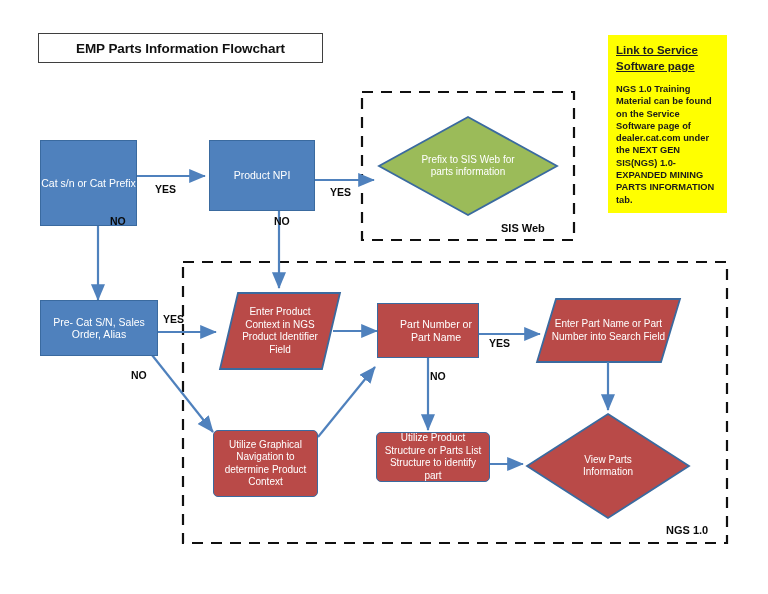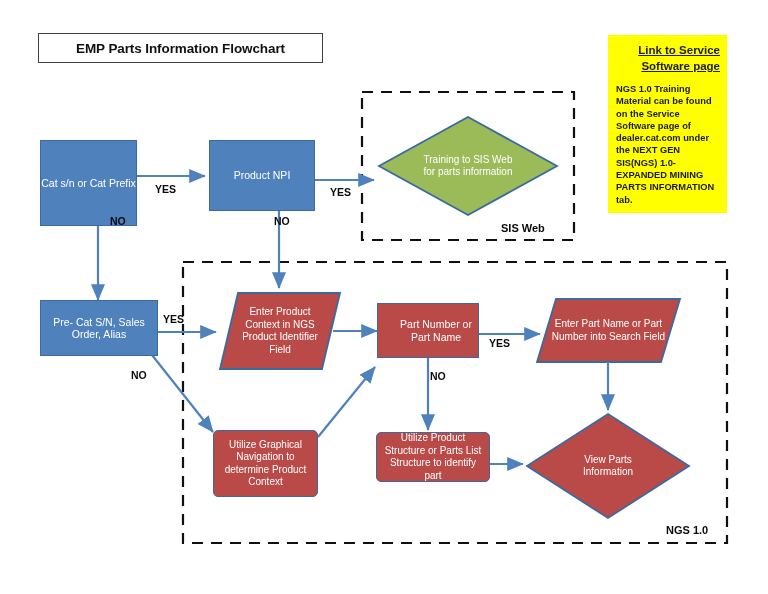--- a/index.html
+++ b/index.html
@@ -44,21 +44,21 @@
     box-sizing: border-box;
     padding: 7px 7px 4px 8px;
   }
   #yellow-note .note-link {
     font-size: 11.5px;
     font-weight: bold;
     color: #1f1f1f;
     text-decoration: underline;
     line-height: 16px;
     display: block;
-    text-align: right;
+    text-align: left;
   }
   #yellow-note .note-body {
     margin-top: 9px;
     font-size: 9.3px;
     font-weight: bold;
     color: #1a1a1a;
     line-height: 12.3px;
     text-align: left;
   }
 
@@ -183,21 +183,21 @@
 
 <div class="abs node-blue" style="left:40px; top:140px; width:97px; height:86px;">
   <div class="shape-label">Cat s/n or Cat Prefix</div>
 </div>
 
 <div class="abs node-blue" style="left:209px; top:140px; width:106px; height:71px;">
   <div class="shape-label">Product NPI</div>
 </div>
 
 <div class="abs node-diamond-wrap" style="left:379px; top:117px; width:178px; height:98px;">
-  <div class="shape-label">Training to SIS Web for parts information</div>
+  <div class="shape-label">Prefix to SIS Web for parts information</div>
 </div>
 
 <div class="abs node-blue" style="left:40px; top:300px; width:118px; height:56px;">
   <div class="shape-label" style="padding:0 5px;">Pre- Cat S/N, Sales Order, Alias</div>
 </div>
 
 <div class="abs node-para-wrap" style="left:220px; top:293px; width:120px; height:76px;">
   <div class="shape-label">Enter Product Context in NGS Product Identifier Field</div>
 </div>
 

